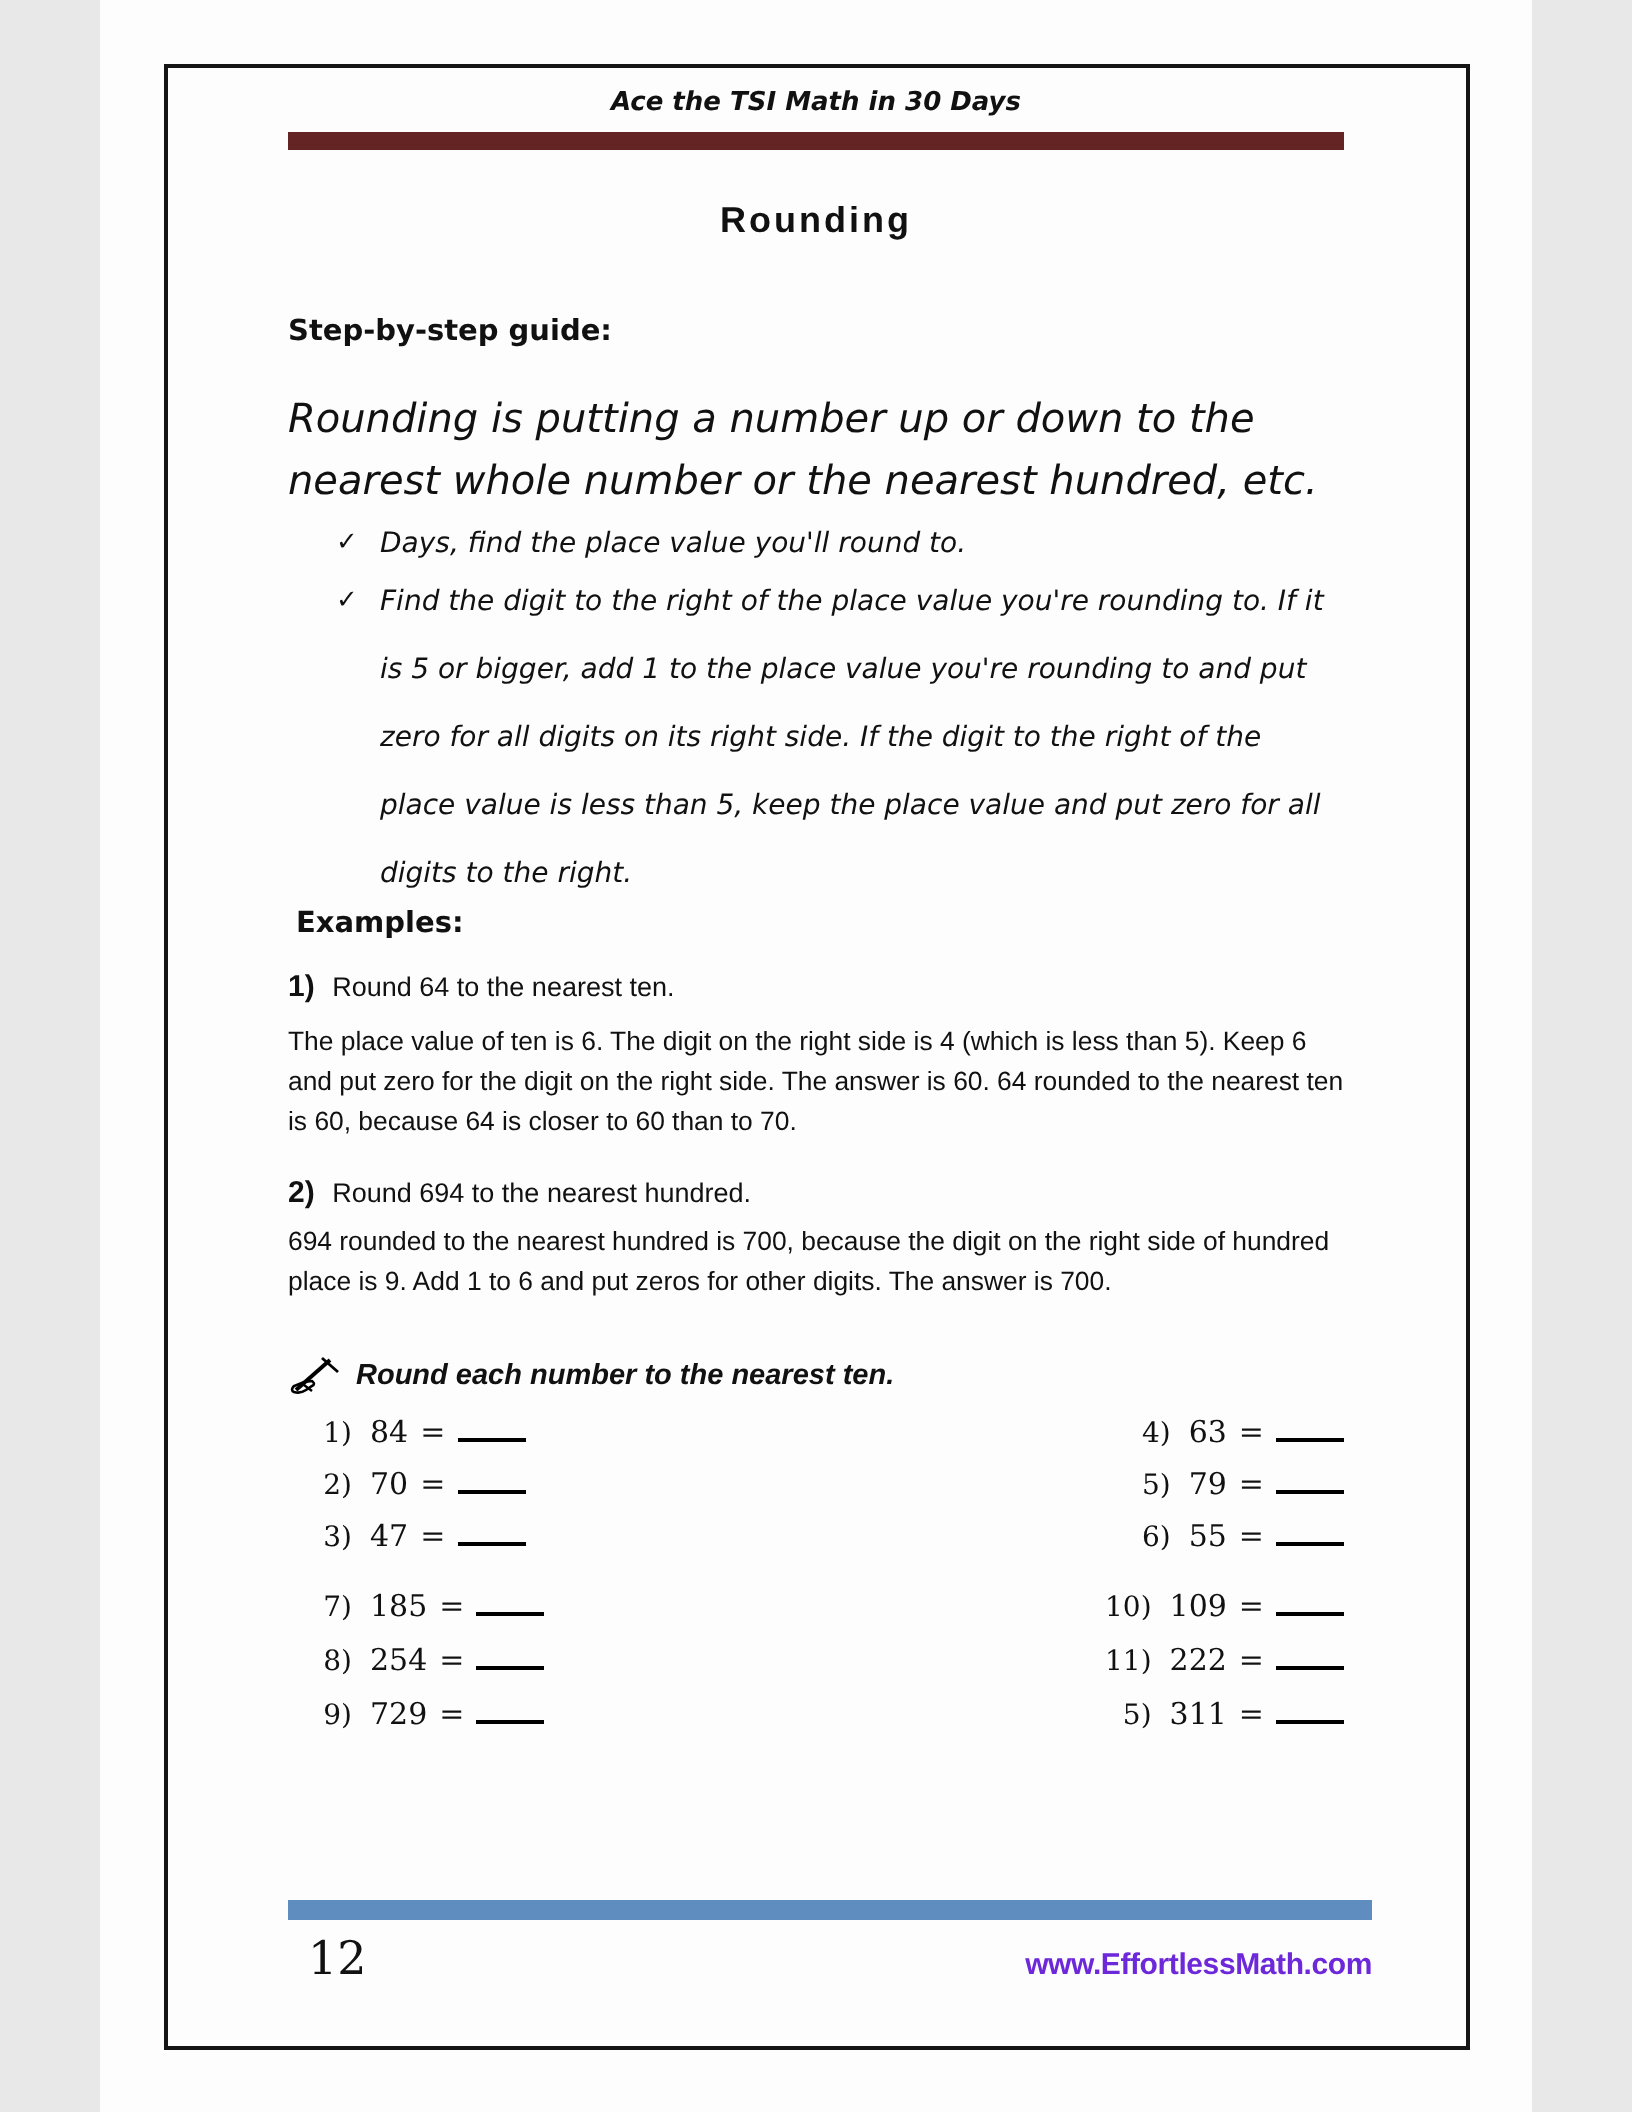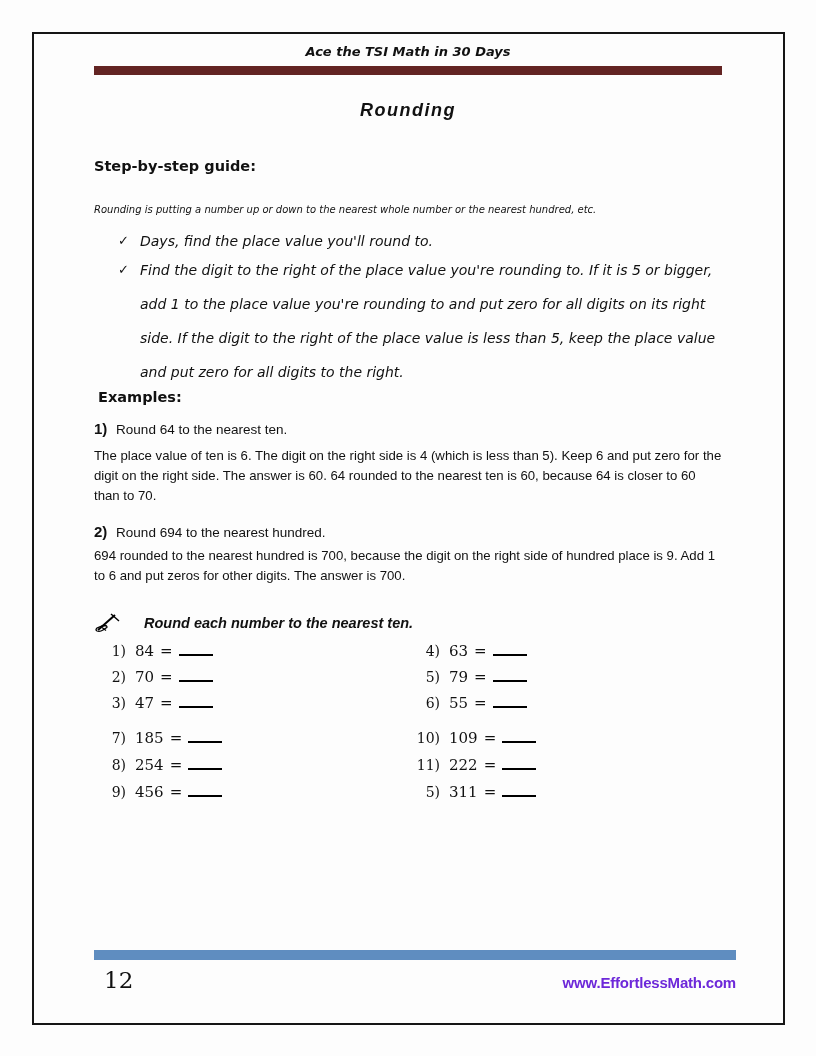--- a/index.html
+++ b/index.html
@@ -1,18 +1,18 @@
 <!DOCTYPE html>
 <html><head>
 <meta charset="utf-8">
 <style>
   html, body { margin: 0; padding: 0; background: #e8e8e8; }
   .page {
     position: relative;
-    width: 816px; height: 1056px;
+    width: 716px; height: 1056px;
     margin: 0 auto;
     background: #fdfdfd;
     font-family: "Liberation Sans", sans-serif;
     color: #111;
     overflow: hidden;
   }
   .frame {
     position: absolute;
     left: 32px; top: 32px; right: 31px; bottom: 31px;
     border: 2px solid #151515;
@@ -36,35 +36,34 @@
     height: 9px;
     margin-top: 5px;
     background: #632423;
   }
   .page-title {
     margin: 25px 0 0 0;
     text-align: center;
     font-size: 18px;
     font-weight: bold;
     letter-spacing: 1.5px;
-    font-style: italic;
   }
 
   
   .guide-heading {
     margin-top: 37px;
     font-family: "DejaVu Sans", sans-serif;
     font-weight: bold;
     font-size: 14.5px;
   }
   .guide-intro {
     margin: 20px 0 0 0;
     font-family: "DejaVu Sans", sans-serif;
     font-style: italic;
-    font-size: 10px;
+    font-size: 20px;
     line-height: 31px;
   }
   .bullets { margin-top: 4px; }
   .bullet {
     display: flex;
     padding-left: 24px;
     font-family: "DejaVu Sans", sans-serif;
     font-style: italic;
     font-size: 14px;
     line-height: 24px;
@@ -97,33 +96,33 @@
     line-height: 20px;
   }
   .example-2 .example-title { margin-top: 17px; }
   .example-2 .ex-solution { margin-top: 6px; }
 
   
   .exercise-header {
     margin-top: 27px;
     display: flex;
     align-items: center;
-    gap: 24px;
+    gap: 8px;
   }
   .exercise-2 .exercise-header { margin-top: 20px; }
   .pencil-icon { width: 26px; height: 20px; flex: 0 0 26px; }
   .exercise-instruction {
     font-weight: bold;
     font-style: italic;
     font-size: 14.5px;
   }
   .ex-grid {
     margin-top: 9px;
     display: grid;
-    grid-template-columns: 1fr 1fr;
+    grid-template-columns: 1fr;
     grid-template-rows: repeat(3, 26px);
     grid-auto-flow: column;
     align-items: baseline;
   }
   .exercise-2 .ex-grid { grid-template-rows: repeat(3, 27px); }
   .ex-item {
     font-family: "DejaVu Serif", serif;
     font-size: 15px;
     white-space: nowrap;
   }
@@ -243,21 +242,21 @@
 
     <div class="exercise exercise-2">
       <div class="ex-grid">
         <div class="ex-item">
           <span class="item-label">7)</span><span class="item-value">185</span><span class="item-eq">=</span><span class="item-blank"></span>
         </div>
         <div class="ex-item">
           <span class="item-label">8)</span><span class="item-value">254</span><span class="item-eq">=</span><span class="item-blank"></span>
         </div>
         <div class="ex-item">
-          <span class="item-label">9)</span><span class="item-value">456</span><span class="item-eq">=</span><span class="item-blank"></span>
+          <span class="item-label">9)</span><span class="item-value">729</span><span class="item-eq">=</span><span class="item-blank"></span>
         </div>
         <div class="ex-item">
           <span class="item-label">10)</span><span class="item-value">109</span><span class="item-eq">=</span><span class="item-blank"></span>
         </div>
         <div class="ex-item">
           <span class="item-label">11)</span><span class="item-value">222</span><span class="item-eq">=</span><span class="item-blank"></span>
         </div>
         <div class="ex-item">
           <span class="item-label">5)</span><span class="item-value">311</span><span class="item-eq">=</span><span class="item-blank"></span>
         </div>

